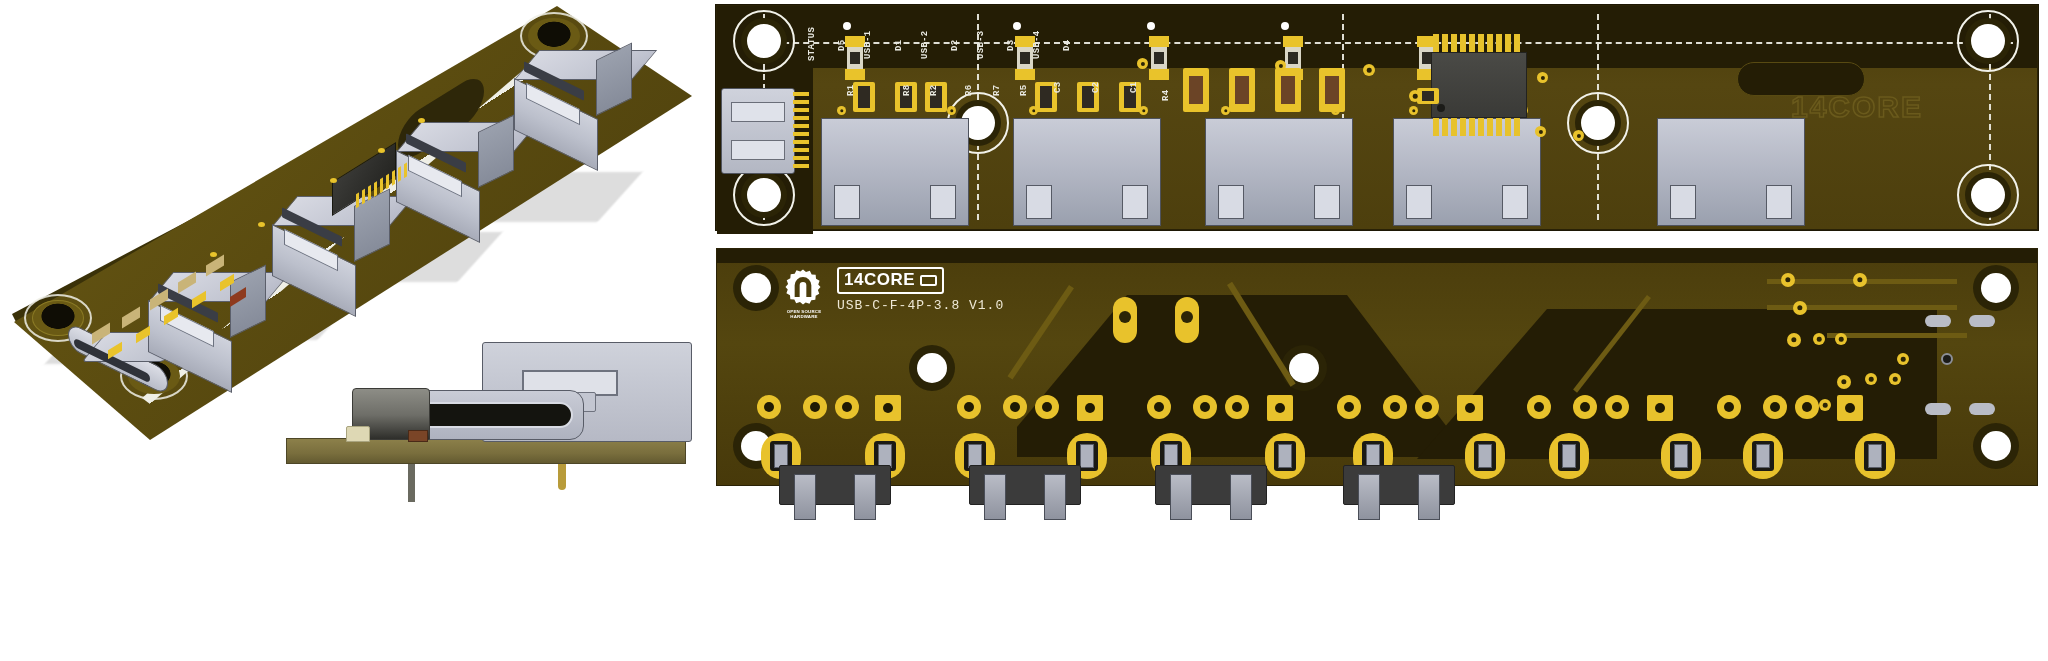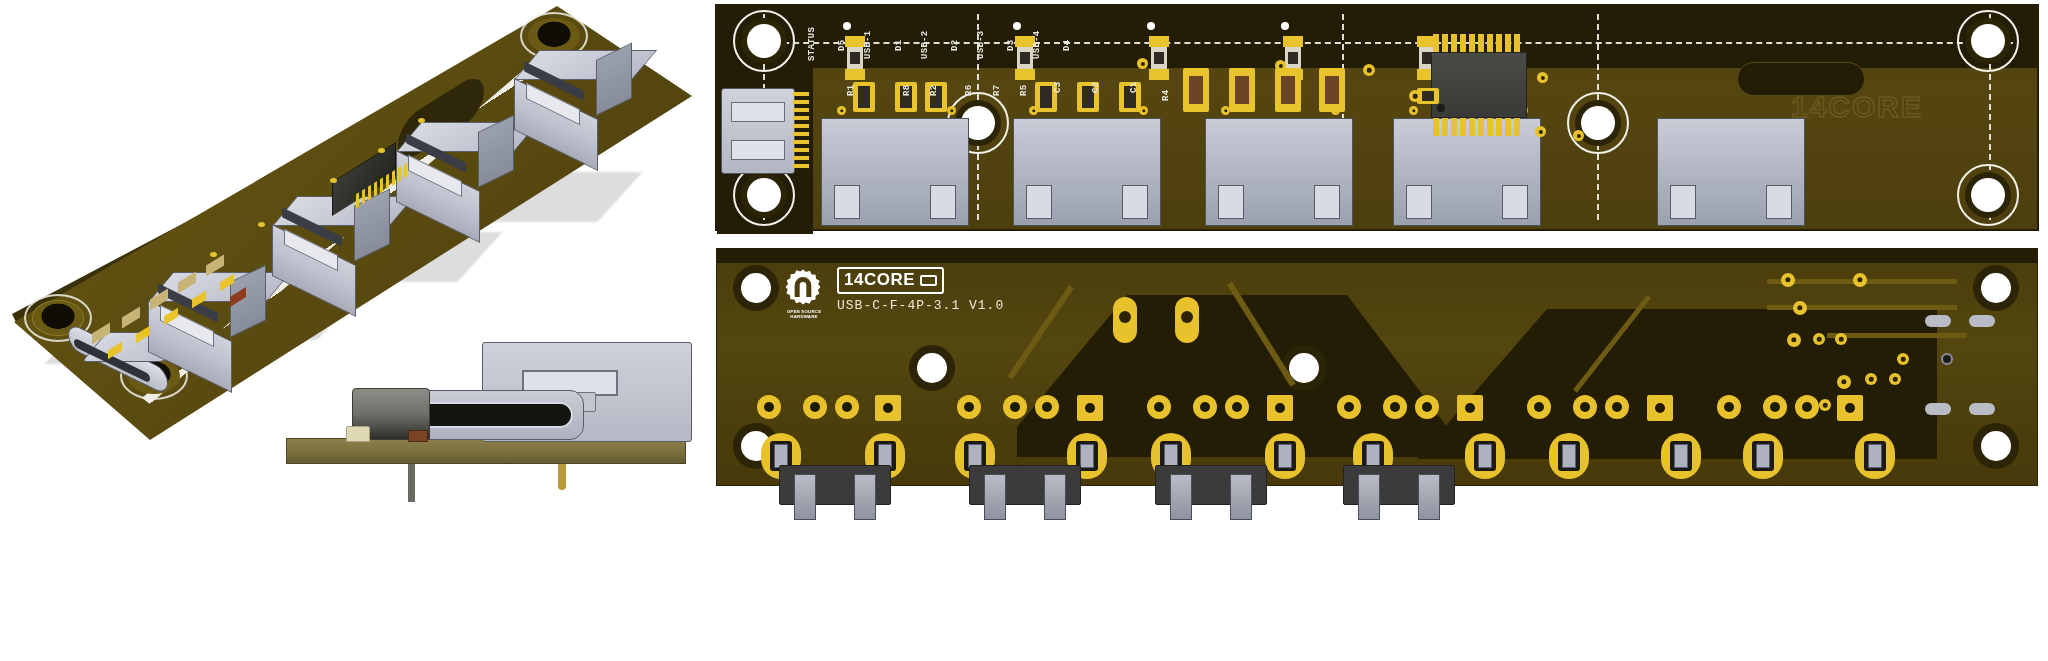--- a/index.html
+++ b/index.html
@@ -625,21 +625,21 @@
         <div class="oshw-cap" style="margin-top:-2px;">
           <span>OPEN SOURCE</span><br>
           <span>HARDWARE</span>
         </div>
       </div>
       <div>
         <div class="brand-pill">
           <b>14CORE</b>
           <em></em>
         </div>
-        <div class="partno">USB-C-F-4P-3.1 V1.0</div>
+        <div class="partno">USB-C-F-4P-3.8 V1.0</div>
       </div>
     </div>
 
     
     <div class="trace" style="left:352px;top:36px;width:6px;height:110px;transform:rotate(34deg);transform-origin:top left;"></div>
     <div class="trace" style="left:510px;top:36px;width:6px;height:120px;transform:rotate(-32deg);transform-origin:top left;"></div>
     <div class="trace" style="left:930px;top:46px;width:5px;height:120px;transform:rotate(38deg);transform-origin:top left;"></div>
     <div class="trace" style="left:1050px;top:30px;width:190px;height:5px;"></div>
     <div class="trace" style="left:1050px;top:56px;width:190px;height:5px;"></div>
     <div class="trace" style="left:1110px;top:84px;width:140px;height:5px;"></div>

